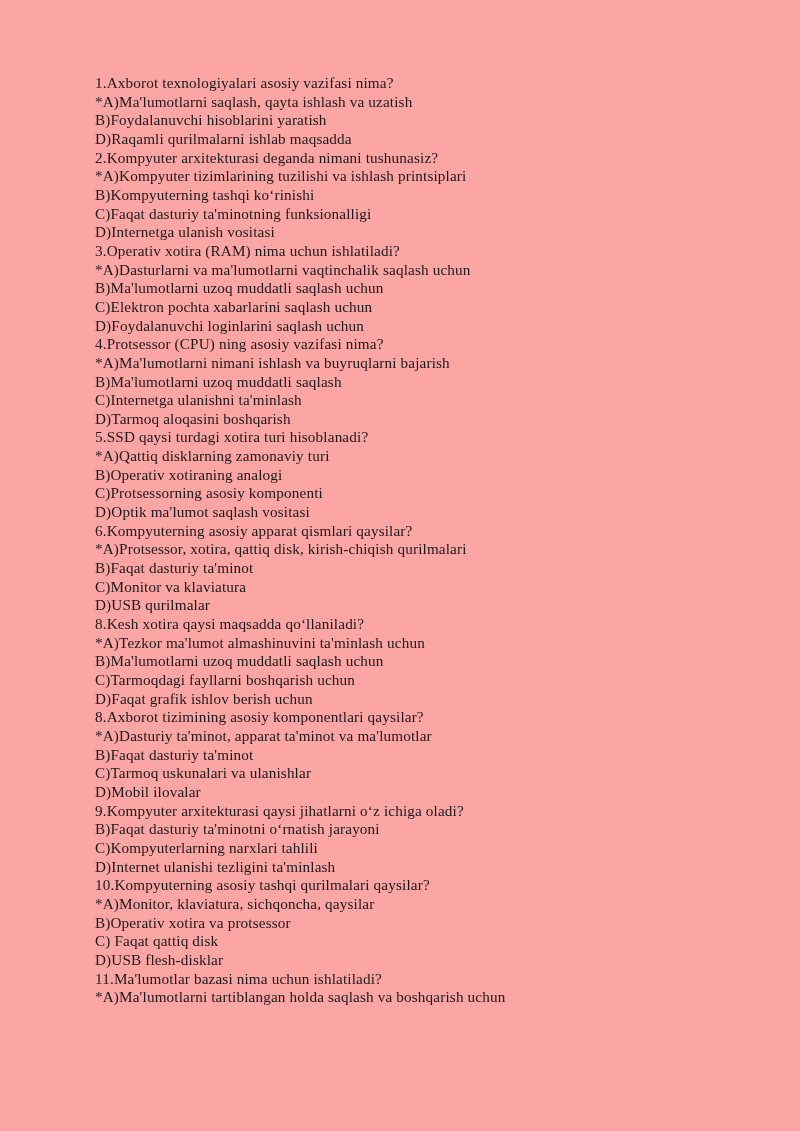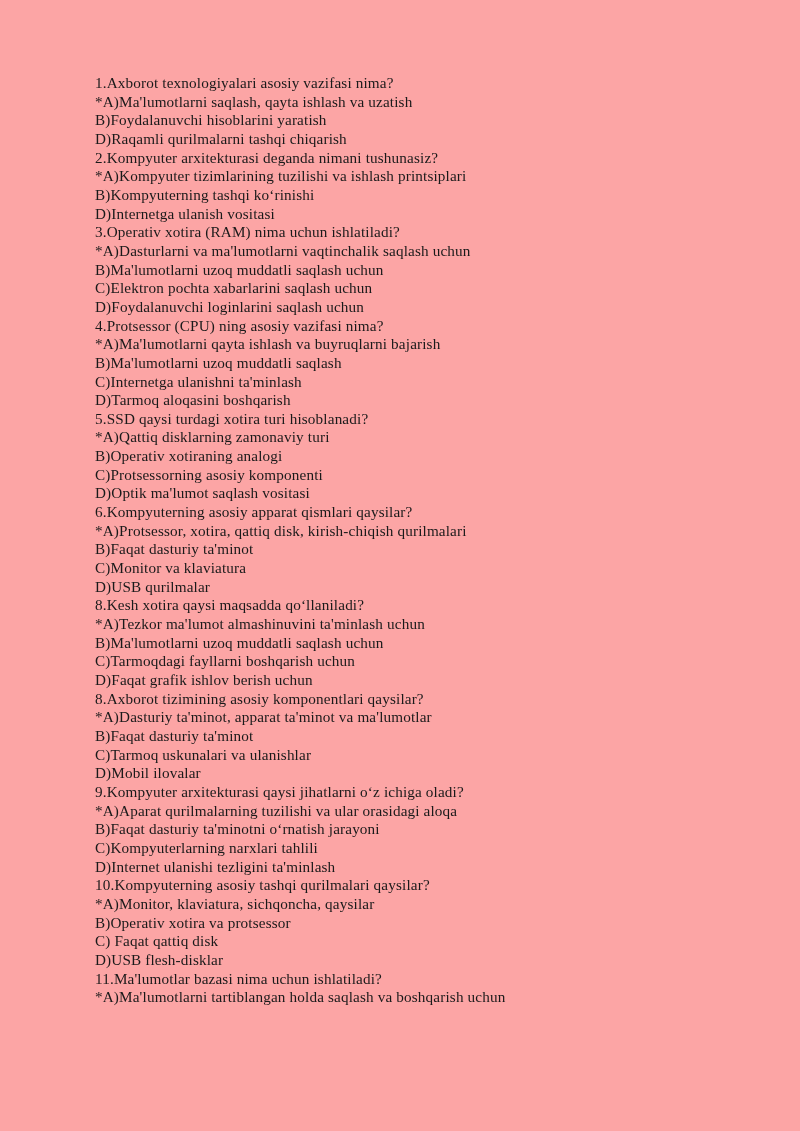--- a/index.html
+++ b/index.html
@@ -46,32 +46,33 @@
   }
 </style>
 </head>
 <body style="color: rgb(26, 26, 26);">
 
 <div id="page" style="background: #fca5a5;">
   <div id="doc-body">
       <p class="line q">1.Axborot texnologiyalari asosiy vazifasi nima?</p>
       <p class="line correct">*A)Ma'lumotlarni saqlash, qayta ishlash va uzatish</p>
       <p class="line">B)Foydalanuvchi hisoblarini yaratish</p>
-      <p class="line">D)Raqamli qurilmalarni tashqi chiqarish</p>
+      <p class="line">D)Raqamli qurilmalarni ishlab maqsadda</p>
       <p class="line q">2.Kompyuter arxitekturasi deganda nimani tushunasiz?</p>
       <p class="line correct">*A)Kompyuter tizimlarining tuzilishi va ishlash printsiplari</p>
       <p class="line">B)Kompyuterning tashqi koʻrinishi</p>
+      <p class="line">C)Faqat dasturiy ta'minotning funksionalligi</p>
       <p class="line">D)Internetga ulanish vositasi</p>
       <p class="line q">3.Operativ xotira (RAM) nima uchun ishlatiladi?</p>
       <p class="line correct">*A)Dasturlarni va ma'lumotlarni vaqtinchalik saqlash uchun</p>
       <p class="line">B)Ma'lumotlarni uzoq muddatli saqlash uchun</p>
       <p class="line">C)Elektron pochta xabarlarini saqlash uchun</p>
       <p class="line">D)Foydalanuvchi loginlarini saqlash uchun</p>
       <p class="line q">4.Protsessor (CPU) ning asosiy vazifasi nima?</p>
-      <p class="line correct">*A)Ma'lumotlarni qayta ishlash va buyruqlarni bajarish</p>
+      <p class="line correct">*A)Ma'lumotlarni nimani ishlash va buyruqlarni bajarish</p>
       <p class="line">B)Ma'lumotlarni uzoq muddatli saqlash</p>
       <p class="line">C)Internetga ulanishni ta'minlash</p>
       <p class="line">D)Tarmoq aloqasini boshqarish</p>
       <p class="line q">5.SSD qaysi turdagi xotira turi hisoblanadi?</p>
       <p class="line correct">*A)Qattiq disklarning zamonaviy turi</p>
       <p class="line">B)Operativ xotiraning analogi</p>
       <p class="line">C)Protsessorning asosiy komponenti</p>
       <p class="line">D)Optik ma'lumot saqlash vositasi</p>
       <p class="line q">6.Kompyuterning asosiy apparat qismlari qaysilar?</p>
       <p class="line correct">*A)Protsessor, xotira, qattiq disk, kirish-chiqish qurilmalari</p>
@@ -82,21 +83,20 @@
       <p class="line correct">*A)Tezkor ma'lumot almashinuvini ta'minlash uchun</p>
       <p class="line">B)Ma'lumotlarni uzoq muddatli saqlash uchun</p>
       <p class="line">C)Tarmoqdagi fayllarni boshqarish uchun</p>
       <p class="line">D)Faqat grafik ishlov berish uchun</p>
       <p class="line q">8.Axborot tizimining asosiy komponentlari qaysilar?</p>
       <p class="line correct">*A)Dasturiy ta'minot, apparat ta'minot va ma'lumotlar</p>
       <p class="line">B)Faqat dasturiy ta'minot</p>
       <p class="line">C)Tarmoq uskunalari va ulanishlar</p>
       <p class="line">D)Mobil ilovalar</p>
       <p class="line q">9.Kompyuter arxitekturasi qaysi jihatlarni oʻz ichiga oladi?</p>
-      <p class="line correct">*A)Aparat qurilmalarning tuzilishi va ular orasidagi aloqa</p>
       <p class="line">B)Faqat dasturiy ta'minotni oʻrnatish jarayoni</p>
       <p class="line">C)Kompyuterlarning narxlari tahlili</p>
       <p class="line">D)Internet ulanishi tezligini ta'minlash</p>
       <p class="line q">10.Kompyuterning asosiy tashqi qurilmalari qaysilar?</p>
       <p class="line correct">*A)Monitor, klaviatura, sichqoncha, qaysilar</p>
       <p class="line">B)Operativ xotira va protsessor</p>
       <p class="line">C) Faqat qattiq disk</p>
       <p class="line">D)USB flesh-disklar</p>
       <p class="line q">11.Ma'lumotlar bazasi nima uchun ishlatiladi?</p>
       <p class="line correct">*A)Ma'lumotlarni tartiblangan holda saqlash va boshqarish uchun</p>

